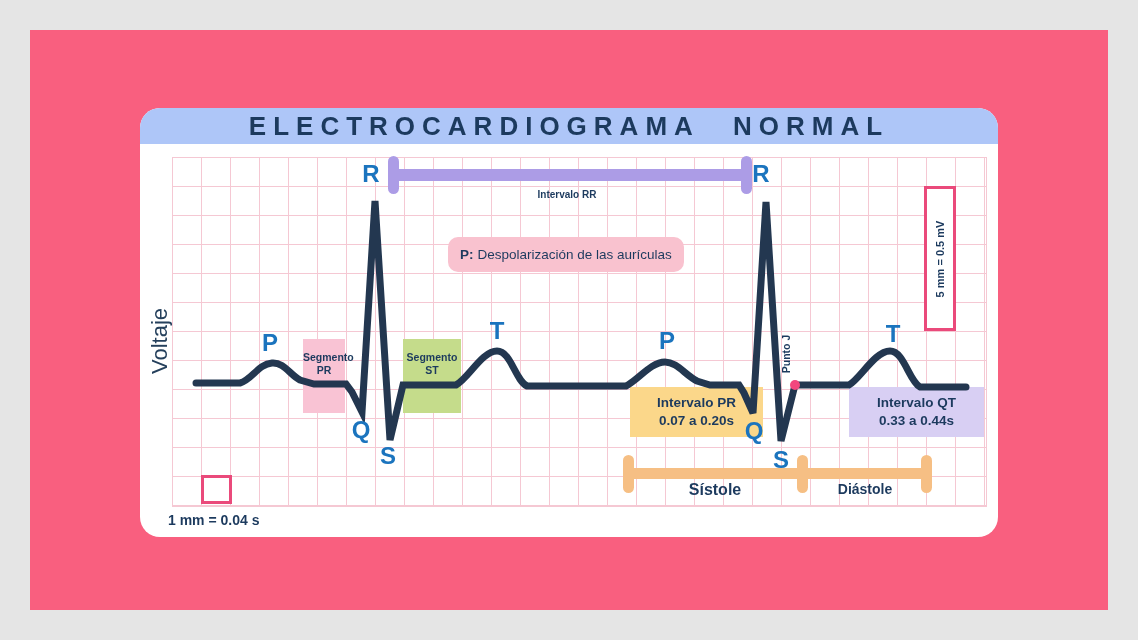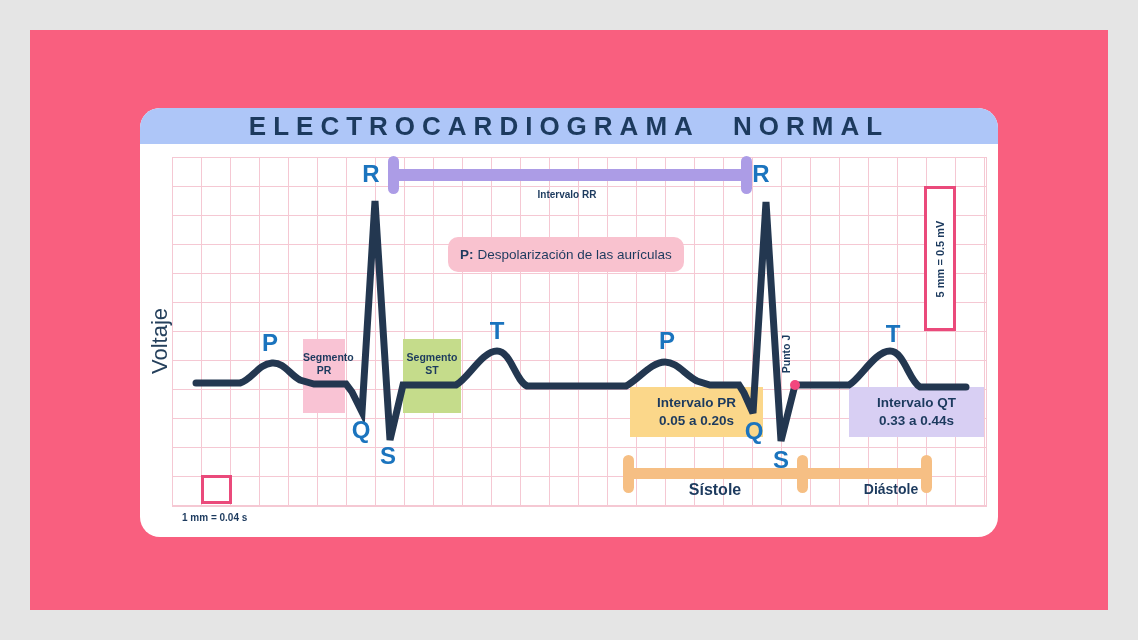--- a/index.html
+++ b/index.html
@@ -39,24 +39,24 @@
   .sys-cap{position:absolute;width:11px;height:38px;top:455px;background:#F6BF84;border-radius:6px;}
   #sys-cap-l{left:623px;} #sys-cap-m{left:797px;} #sys-cap-r{left:921px;}
   #mv-box{position:absolute;left:924px;top:186px;width:32px;height:145px;border:3px solid #EA4A7B;
           background:#ffffff;box-sizing:border-box;}
   #mm-box{position:absolute;left:201px;top:475px;width:31px;height:29px;border:3px solid #EA4A7B;box-sizing:border-box;}
   .vtext{position:absolute;left:50%;top:50%;transform:translate(-50%,-50%) rotate(-90deg);
          white-space:nowrap;font-size:11px;font-weight:bold;color:#1C3A5E;}
   #punto-j{position:absolute;left:776px;top:326px;width:20px;height:56px;}
   #voltaje{position:absolute;left:98px;top:328px;width:124px;height:26px;transform:rotate(-90deg);text-align:center;}
   #tiempo{position:absolute;left:500px;top:506px;width:140px;text-align:center;}
-  #mm-label{position:absolute;left:182px;top:512px;font-size:10px;}
+  #mm-label{position:absolute;left:168px;top:512px;font-size:14px;}
   #rr-label{position:absolute;left:487px;top:189px;width:160px;text-align:center;font-size:10px;}
   #sistole-label{position:absolute;left:660px;top:481px;width:110px;text-align:center;font-size:16px;}
-  #diastole-label{position:absolute;left:836px;top:481px;width:110px;text-align:center;font-size:14px;}
+  #diastole-label{position:absolute;left:810px;top:481px;width:110px;text-align:center;font-size:14px;}
 </style>
 </head>
 <body>
 
 <div id="app">
   <div class="frame"></div>
   <div class="card"></div>
 
   <div class="header">
     <h1>ELECTROCARDIOGRAMA  NORMAL</h1>
@@ -72,21 +72,21 @@
   </div>
   <div class="box" id="seg-st">
     <div class="seg-label">
       <div>Segmento</div>
       <div>ST</div>
     </div>
   </div>
   <div class="box" id="int-pr">
     <div class="int-label">
       <div>Intervalo PR</div>
-      <div>0.05 a 0.20s</div>
+      <div>0.07 a 0.20s</div>
     </div>
   </div>
   <div class="box" id="int-qt">
     <div class="int-label">
       <div>Intervalo QT</div>
       <div>0.33 a 0.44s</div>
     </div>
   </div>
 
   <div class="box" id="legend">

